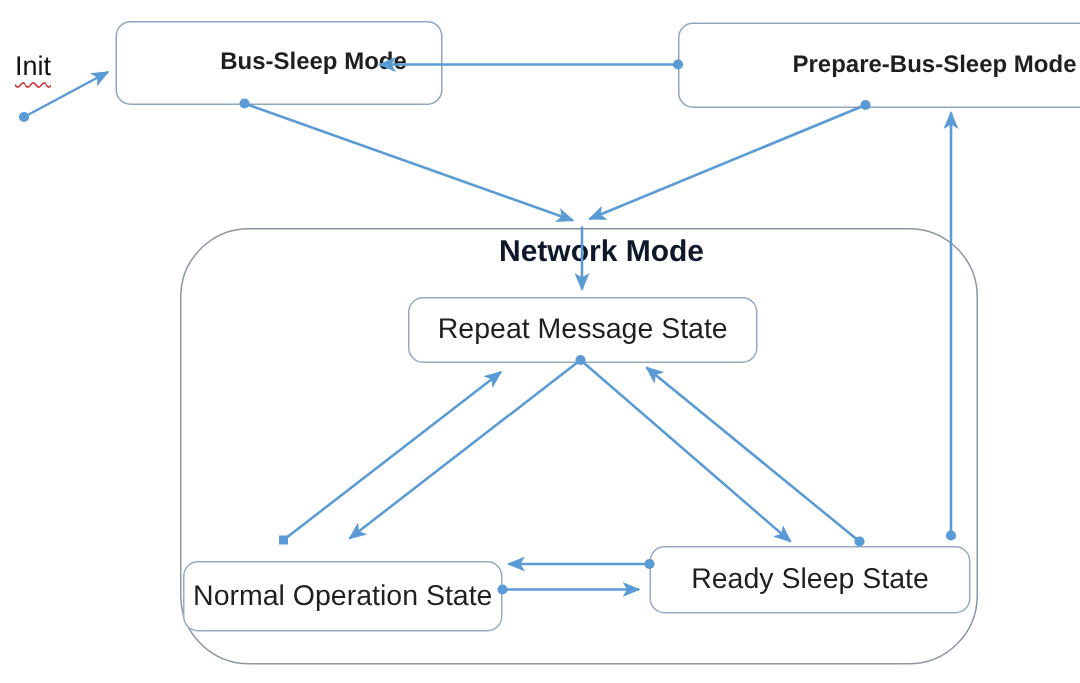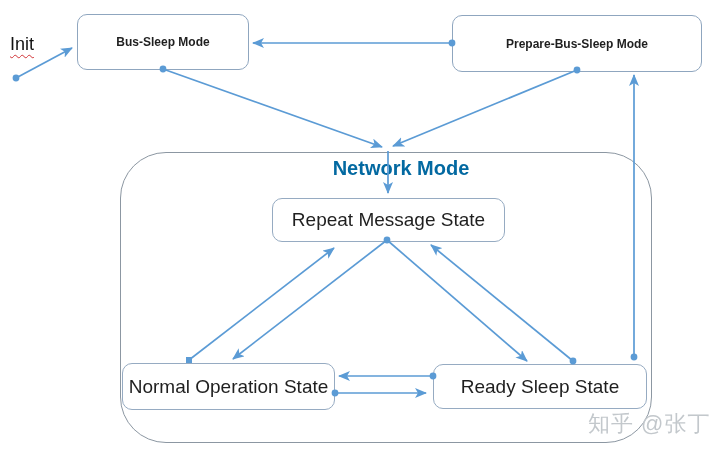--- a/index.html
+++ b/index.html
@@ -1,25 +1,25 @@
 <!DOCTYPE html>
 <html><head>
 <meta charset="utf-8">
 <style>
   html,body{margin:0;padding:0;background:#ffffff;}
   #stage{position:relative;width:720px;height:455px;background:#ffffff;overflow:hidden;
          font-family:"Liberation Sans",sans-serif;color:#1f1f1f;}
   .state{position:absolute;display:flex;align-items:center;justify-content:center;
          background:#ffffff;border:1.4px solid #96abc2;border-radius:10px;
          font-size:19px;letter-spacing:0;white-space:nowrap;}
-  .mode{font-weight:700;font-size:12px;border-color:#8fa6bf;}
+  .mode{font-weight:700;font-size:16px;border-color:#8fa6bf;padding-left:46px;}
   #network-container{position:absolute;left:120px;top:152px;width:530px;height:289px;
          border:1.3px solid #8c97a2;border-radius:46px;background:transparent;}
   #network-label{position:absolute;left:30px;right:0;top:4px;text-align:center;
-         font-weight:700;font-size:20px;color:#0369a1;}
+         font-weight:700;font-size:20px;color:#0f172a;}
   #init-label{position:absolute;left:10px;top:34px;font-size:18px;color:#111;
          text-decoration:underline;text-decoration-style:wavy;
          text-decoration-color:#d13438;text-decoration-thickness:1px;text-underline-offset:4px;}
   #watermark{position:absolute;left:588px;top:409px;font-size:22px;color:#c3c8cc;
          letter-spacing:1px;white-space:nowrap;}
   #connectors{position:absolute;left:0;top:0;width:720px;height:455px;pointer-events:none;}
 </style>
 </head>
 <body>
 
@@ -34,31 +34,30 @@
   </div>
 
   <div class="state" style="left:272px;top:198px;width:231px;height:42px;">
     <span>Repeat Message State</span>
   </div>
 
   <div class="state mode" style="left:452px;top:15px;width:248px;height:55px;">
     <span>Prepare-Bus-Sleep Mode</span>
   </div>
 
-  <div class="state" style="left:122px;top:363px;width:211px;height:45px;">
+  <div class="state" style="left:122px;top:374px;width:211px;height:45px;">
     <span>Normal Operation State</span>
   </div>
 
   <div class="state" style="left:433px;top:364px;width:212px;height:43px;text-align:center;">
     <span>Ready Sleep State</span>
   </div>
 
   <div id="init-label">Init</div>
 
-  <div id="watermark">知乎 @张丁</div>
 
   <svg id="connectors" viewBox="0 0 720 455" xmlns="http://www.w3.org/2000/svg">
     <defs>
       <marker id="arr" markerUnits="userSpaceOnUse" markerWidth="13" markerHeight="10" refX="11" refY="5" orient="auto">
         <path d="M0,0 L12,5 L0,10 L3,5 Z" fill="#5B9BD5"></path>
       </marker>
     </defs>
     <g stroke="#5B9BD5" stroke-width="1.7" fill="#5B9BD5">
       <g>
         <line x1="16" y1="78" x2="72" y2="48" marker-end="url(#arr)"></line>

